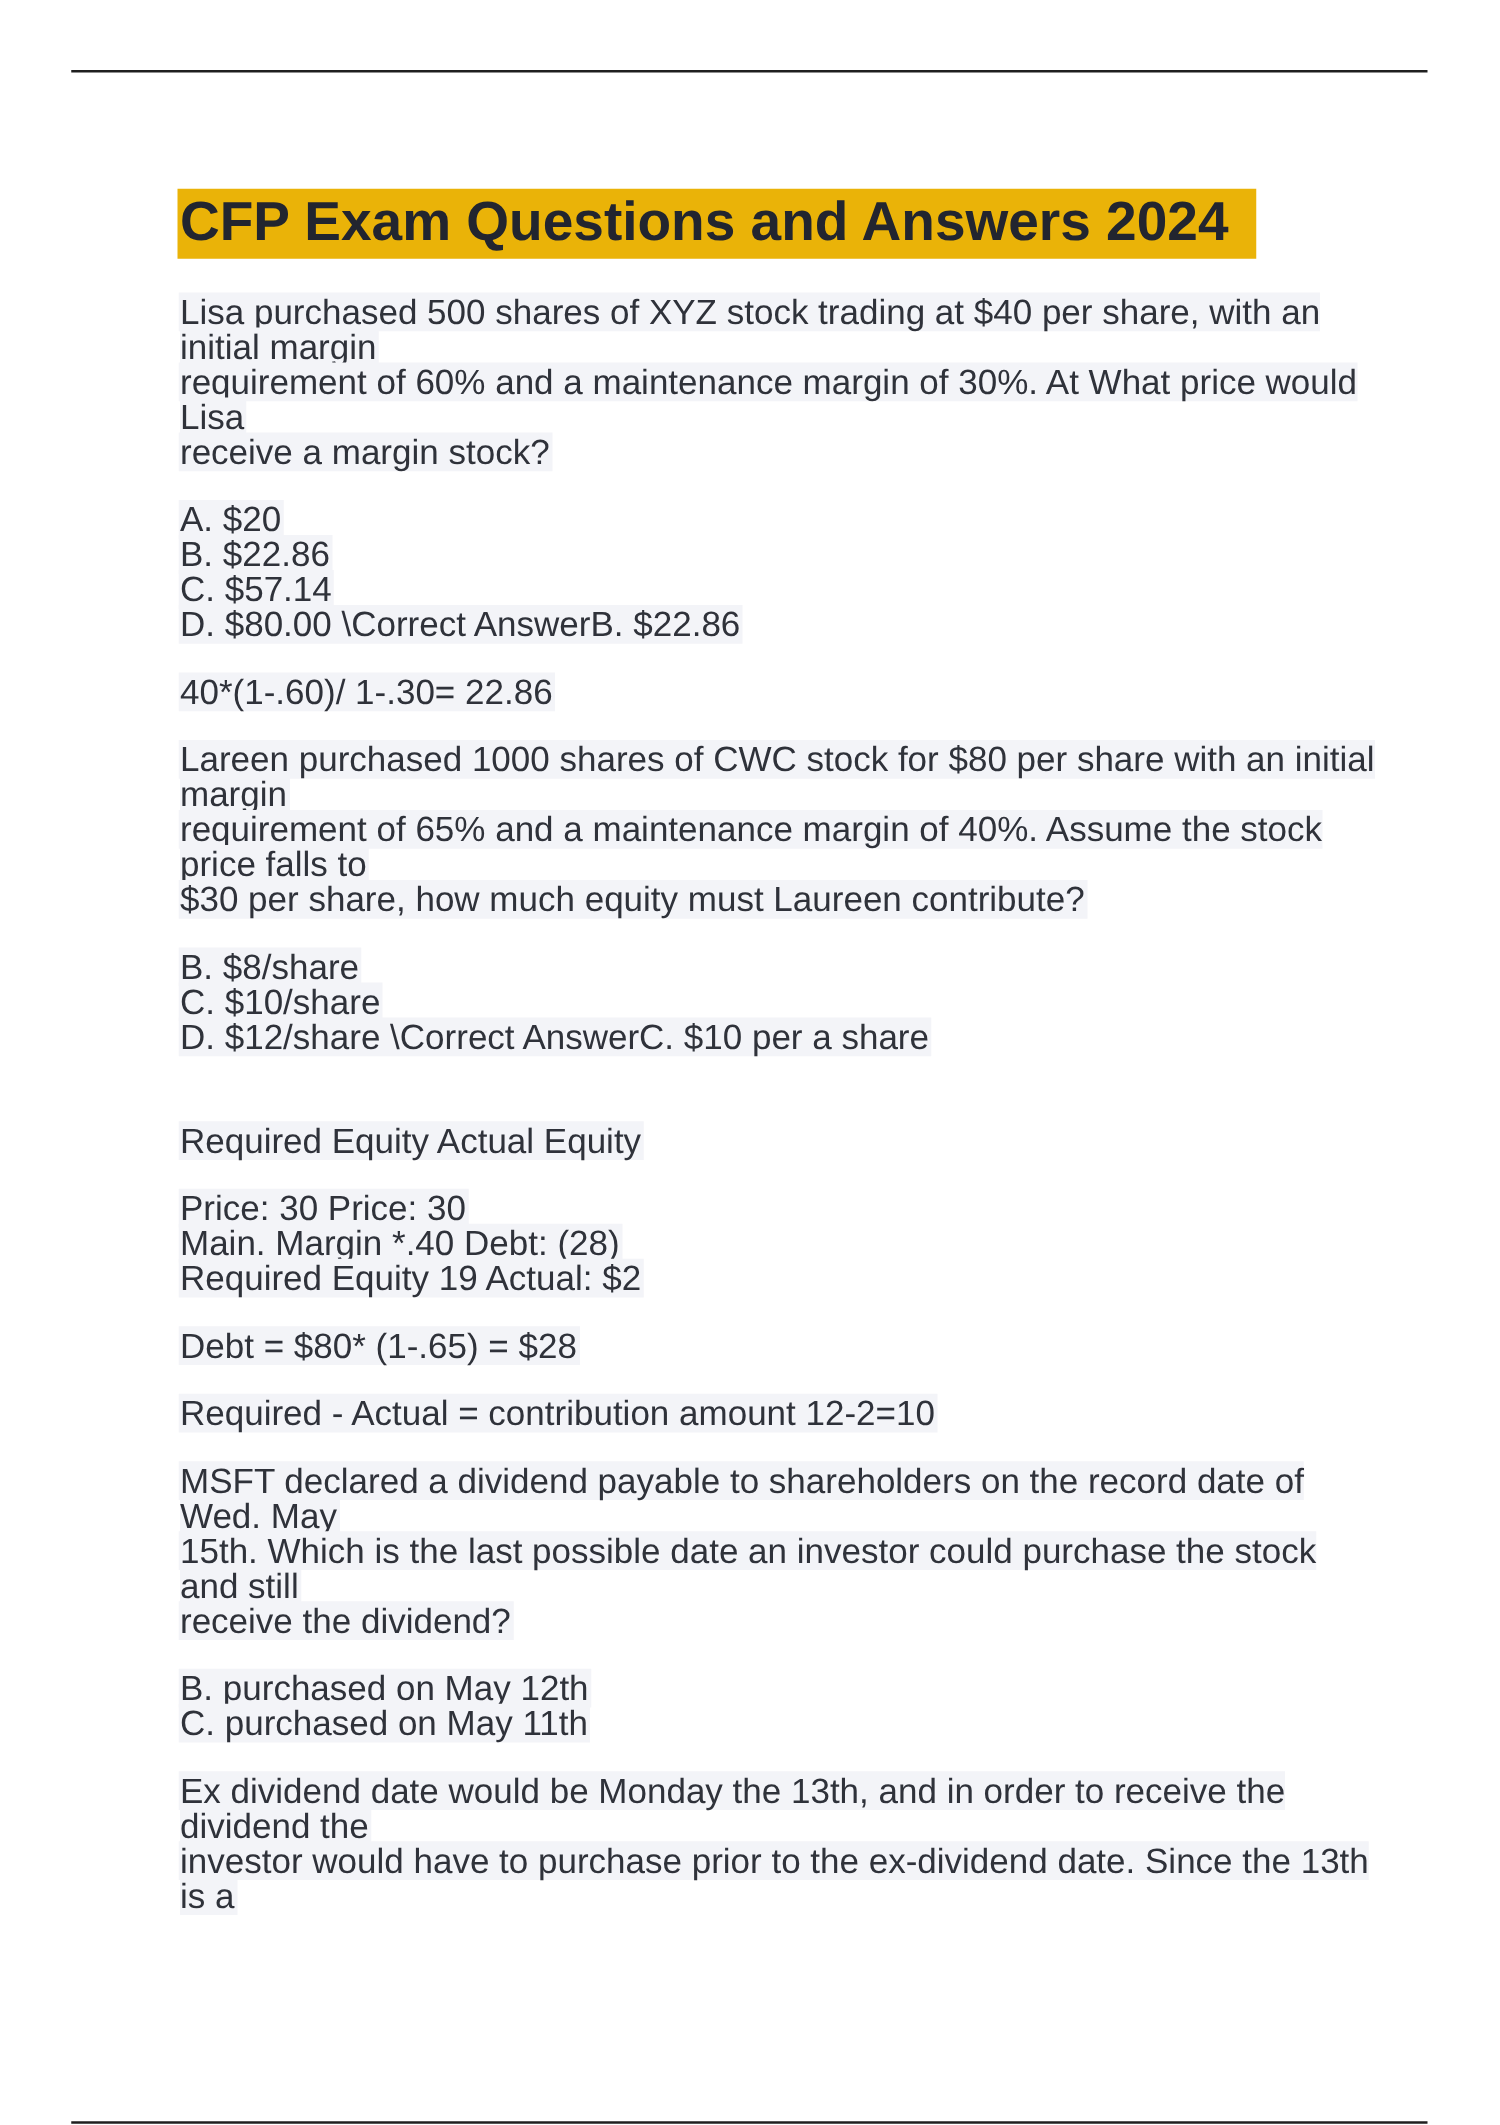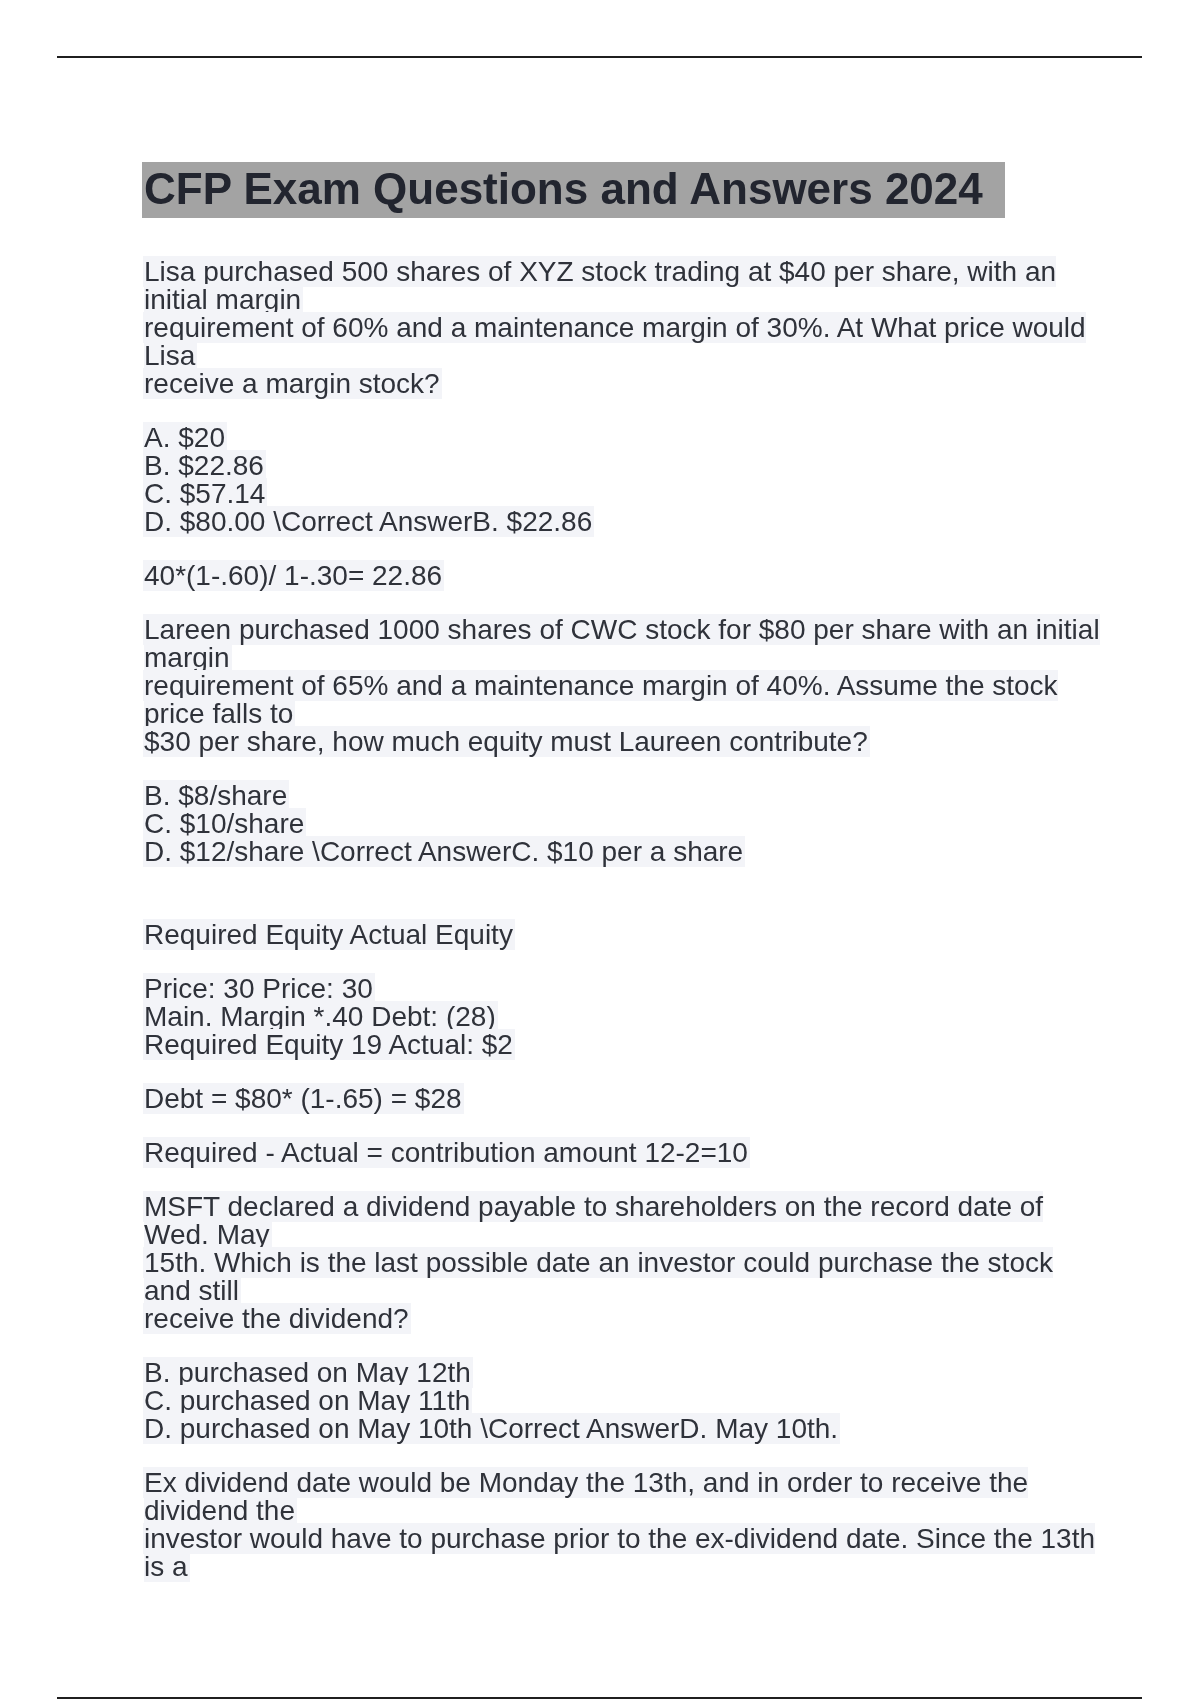--- a/index.html
+++ b/index.html
@@ -26,24 +26,24 @@
     .rule.bottom { top: 1697px; }
 
     .page {
       position: absolute;
       left: 144px;
       top: 146px;
       width: 960px;
     }
     .title {
       display: inline-block;
-      margin: 16px;
+      margin: 5px;
       padding: 2px 22px 4px 2px;
       margin-left: -2px;
-      background: #a3a3a3;
+      background: #eab308;
       font-size: 44px;
       line-height: 50px;
       font-weight: bold;
       color: #22252f;
       letter-spacing: 0px;
     }
     .block {
       font-size: 28px;
       line-height: 28px;
       color: #2f323a;
@@ -125,21 +125,20 @@
   <div class="block">
     <div>
       <span class="line"><span class="hl">MSFT declared a dividend payable to shareholders on the record date of Wed. May</span></span>
       <span class="line"><span class="hl">15th. Which is the last possible date an investor could purchase the stock and still</span></span>
       <span class="line"><span class="hl">receive the dividend?</span></span>
     </div>
     <div class="gap-s"></div>
     <div>
       <span class="line"><span class="hl">B. purchased on May 12th</span></span>
       <span class="line"><span class="hl">C. purchased on May 11th</span></span>
-      <span class="line"><span class="hl">D. purchased on May 10th \Correct AnswerD. May 10th.</span></span>
     </div>
     <div class="gap-s"></div>
     <div>
       <span class="line"><span class="hl">Ex dividend date would be Monday the 13th, and in order to receive the dividend the</span></span>
       <span class="line"><span class="hl">investor would have to purchase prior to the ex-dividend date. Since the 13th is a</span></span>
     </div>
   </div>
 
 </div>
 

